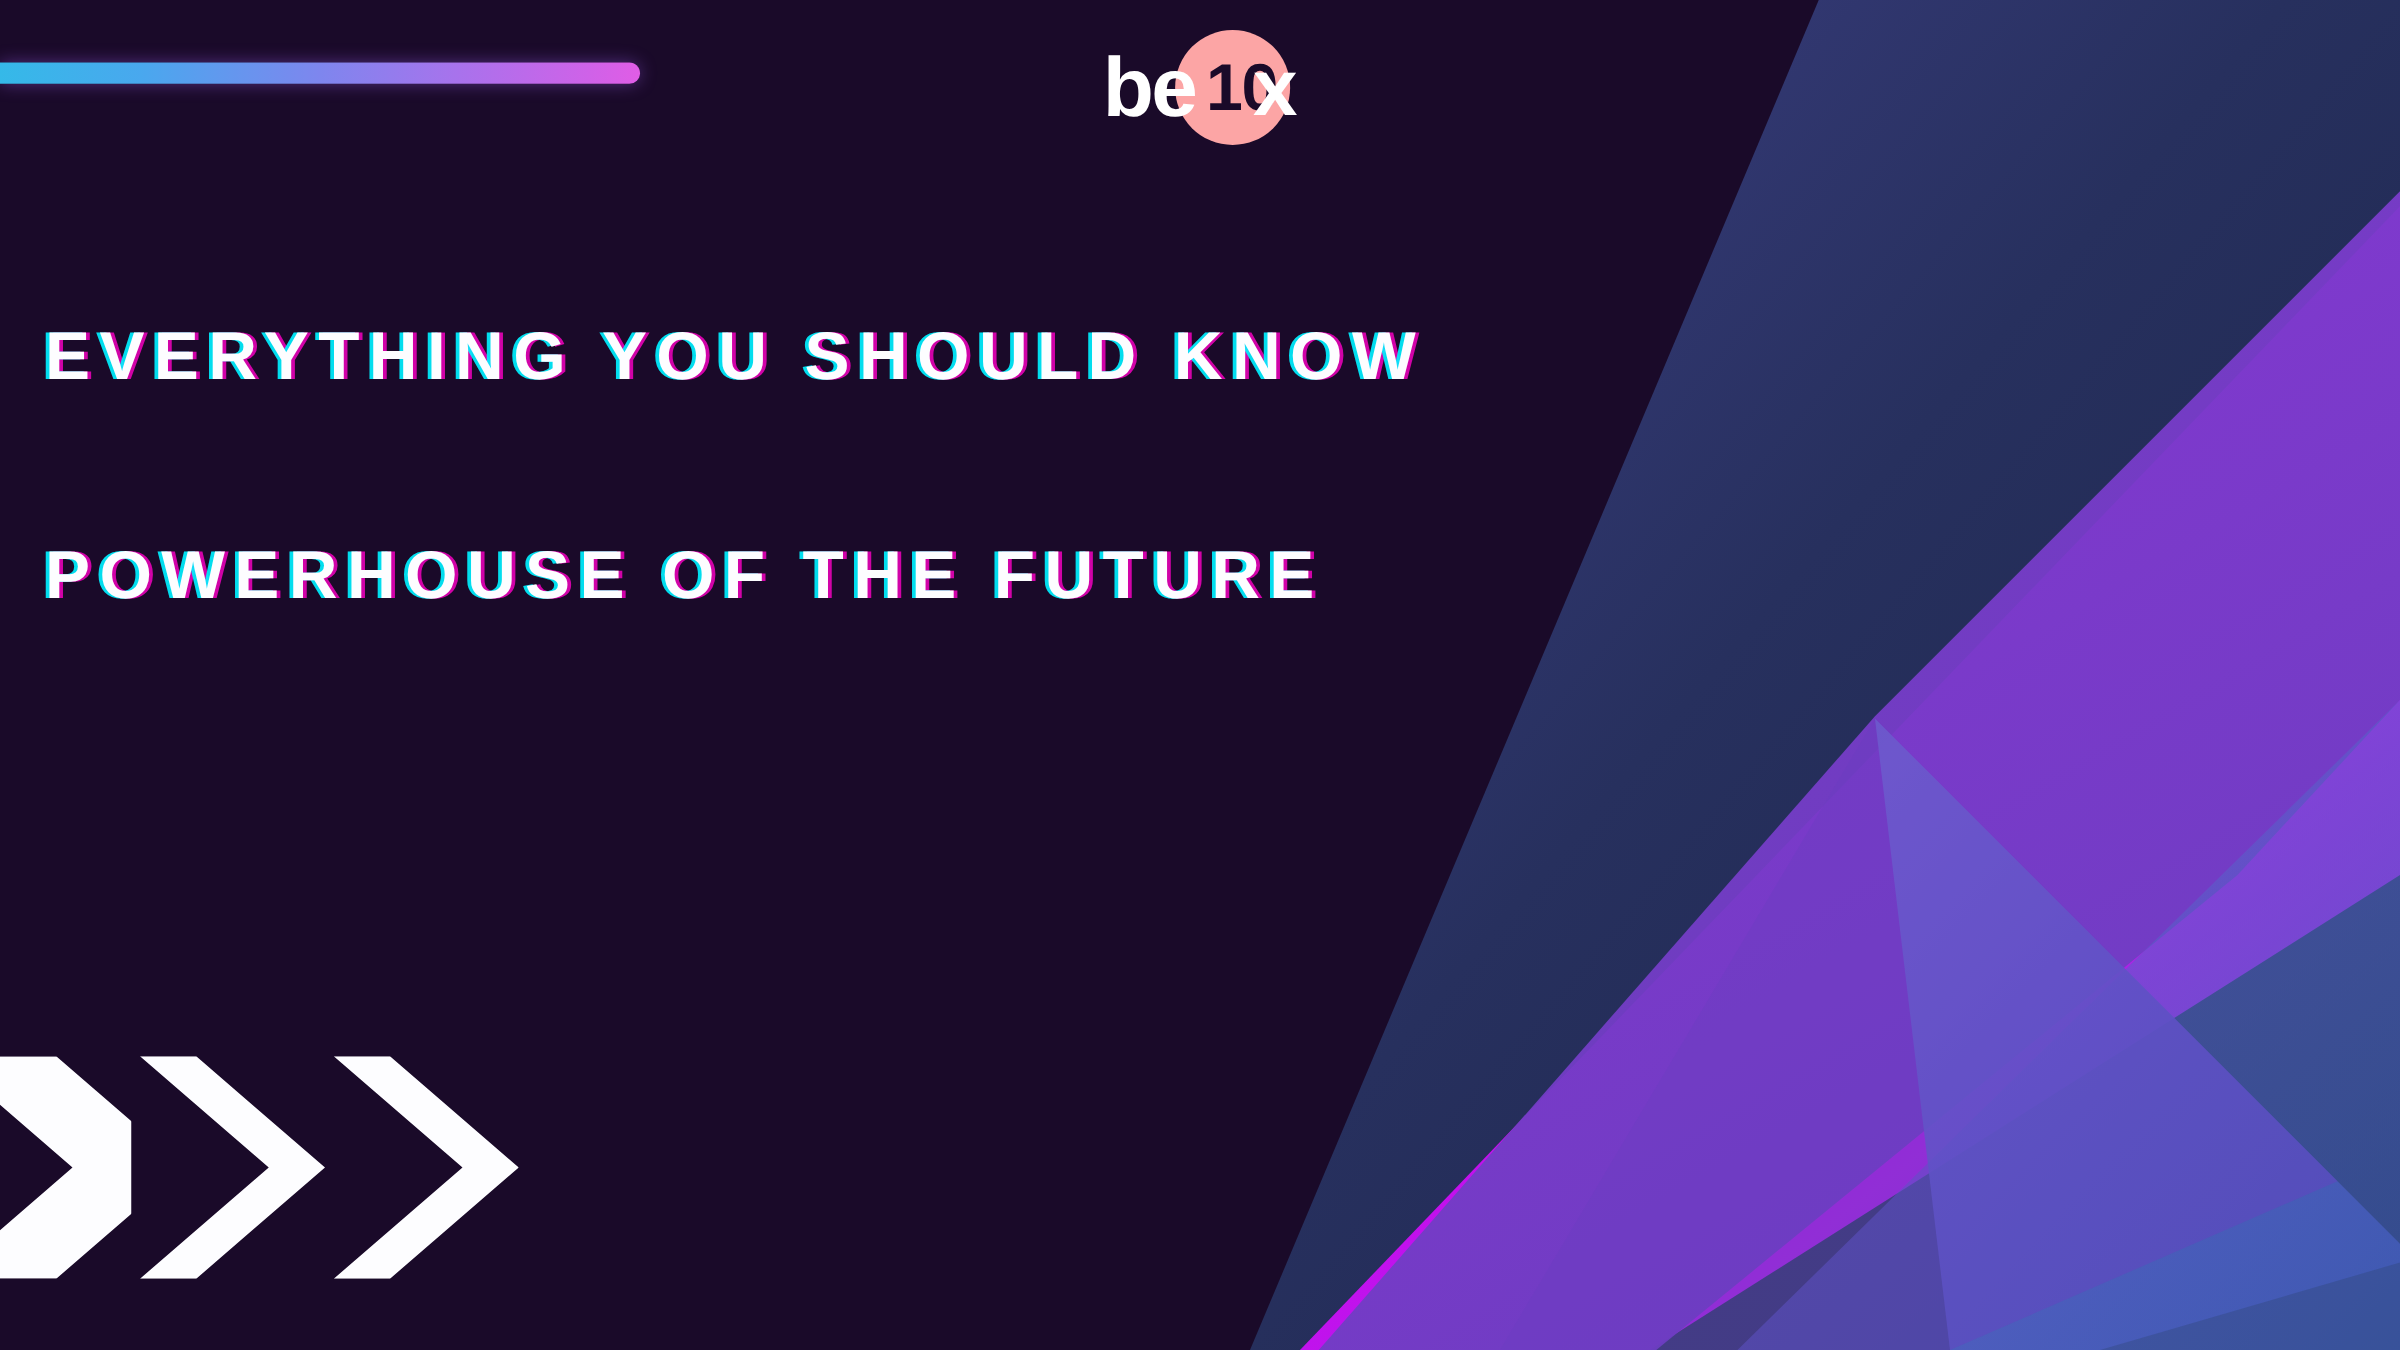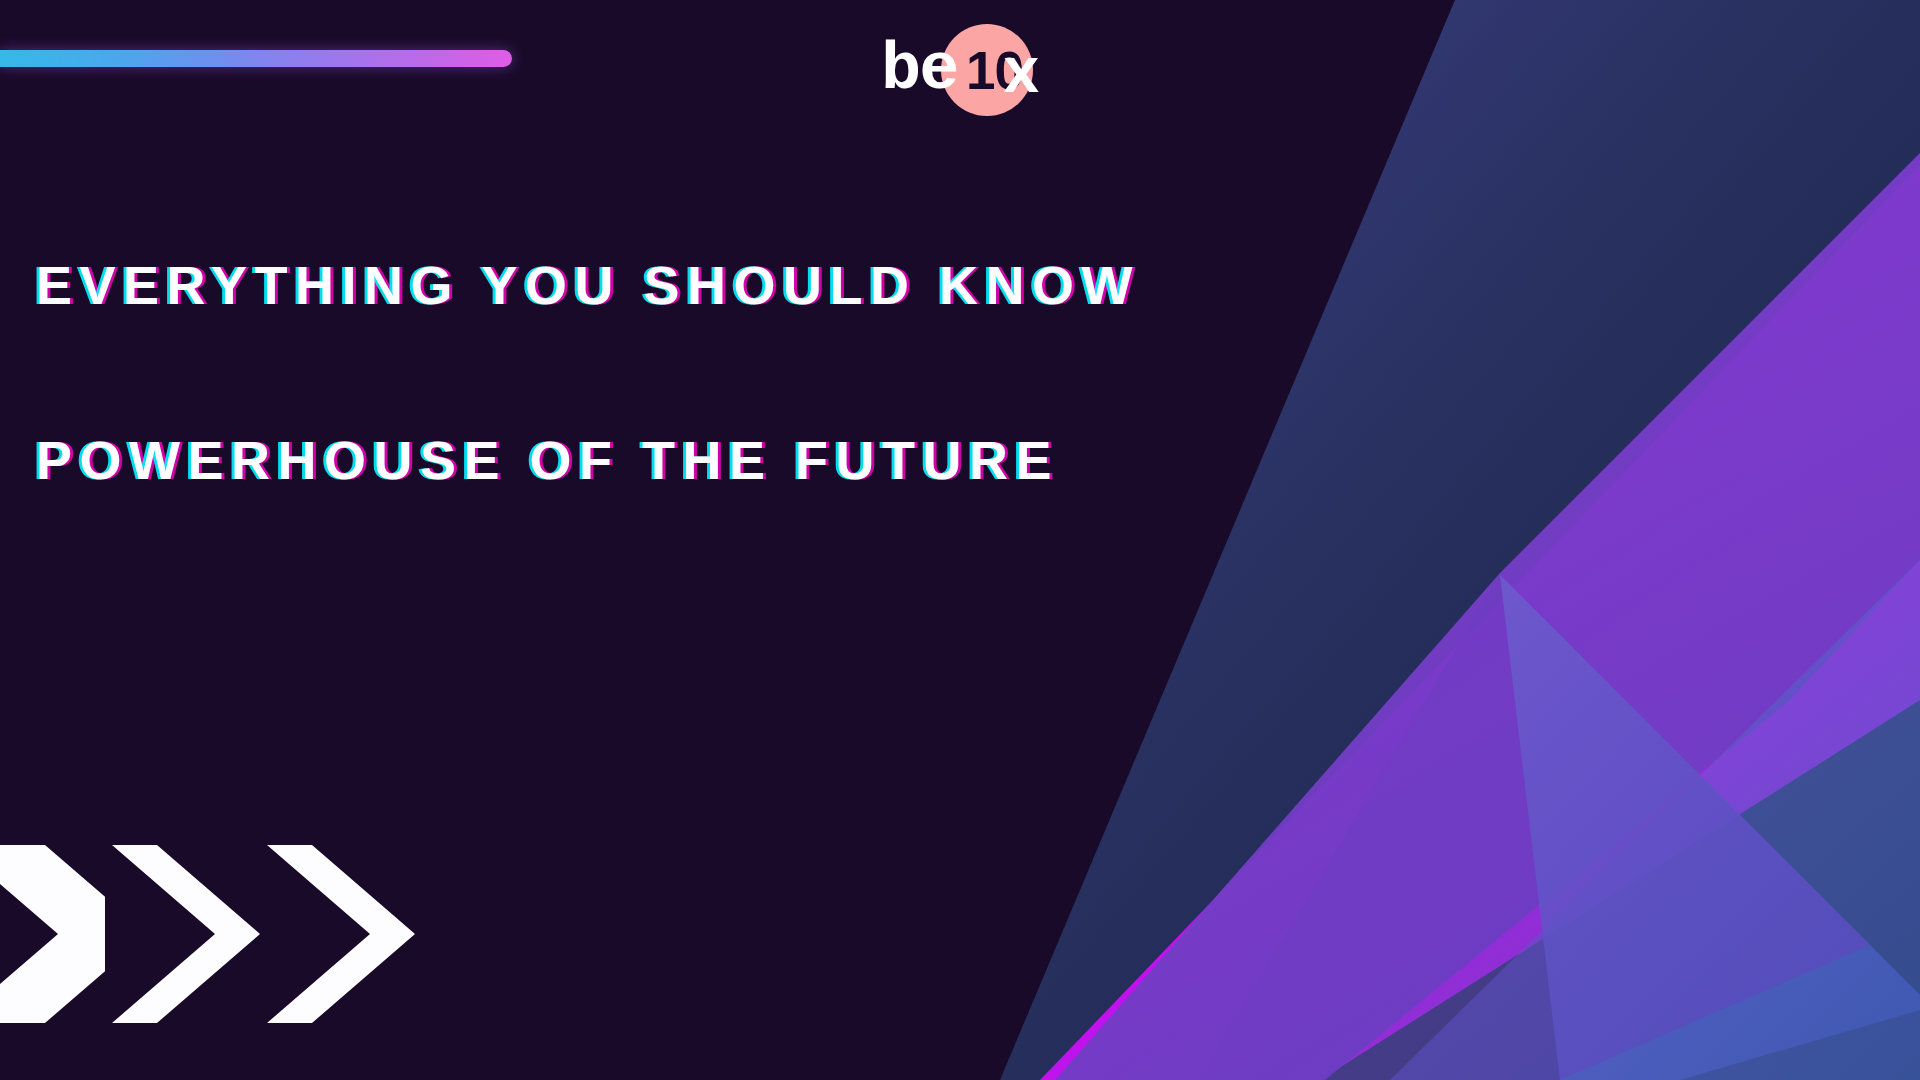--- a/index.html
+++ b/index.html
@@ -30,21 +30,21 @@
     position:absolute; left:50%; top:24px;
     transform:translateX(-50%);
     height:92px;
     display:flex; align-items:center;
     z-index:6;
   }
   #logo .logo-be {
     font-size:67px; font-weight:bold; color:#ffffff;
     letter-spacing:-2px; line-height:1;
     position:relative; z-index:3;
-    font-family:Liberation Mono, monospace;
+    font-family:Liberation Sans, sans-serif;
   }
   #logo .logo-circle {
     position:relative; z-index:2;
     width:92px; height:92px; border-radius:50%;
     background:#fca5a5;
     margin-left:-16px;
     display:flex; align-items:center; justify-content:center;
   }
   #logo .logo-ten {
     font-size:53px; font-weight:bold; color:#1a0a29;

